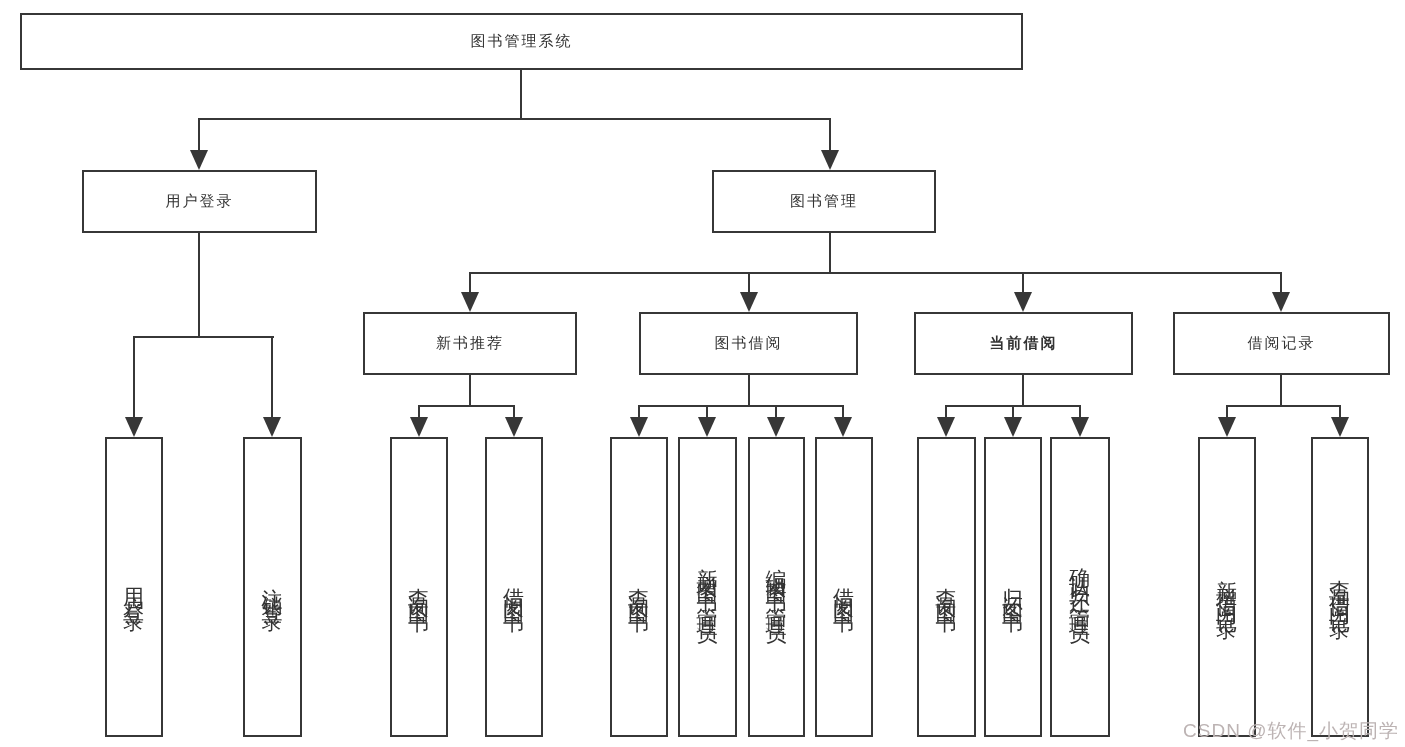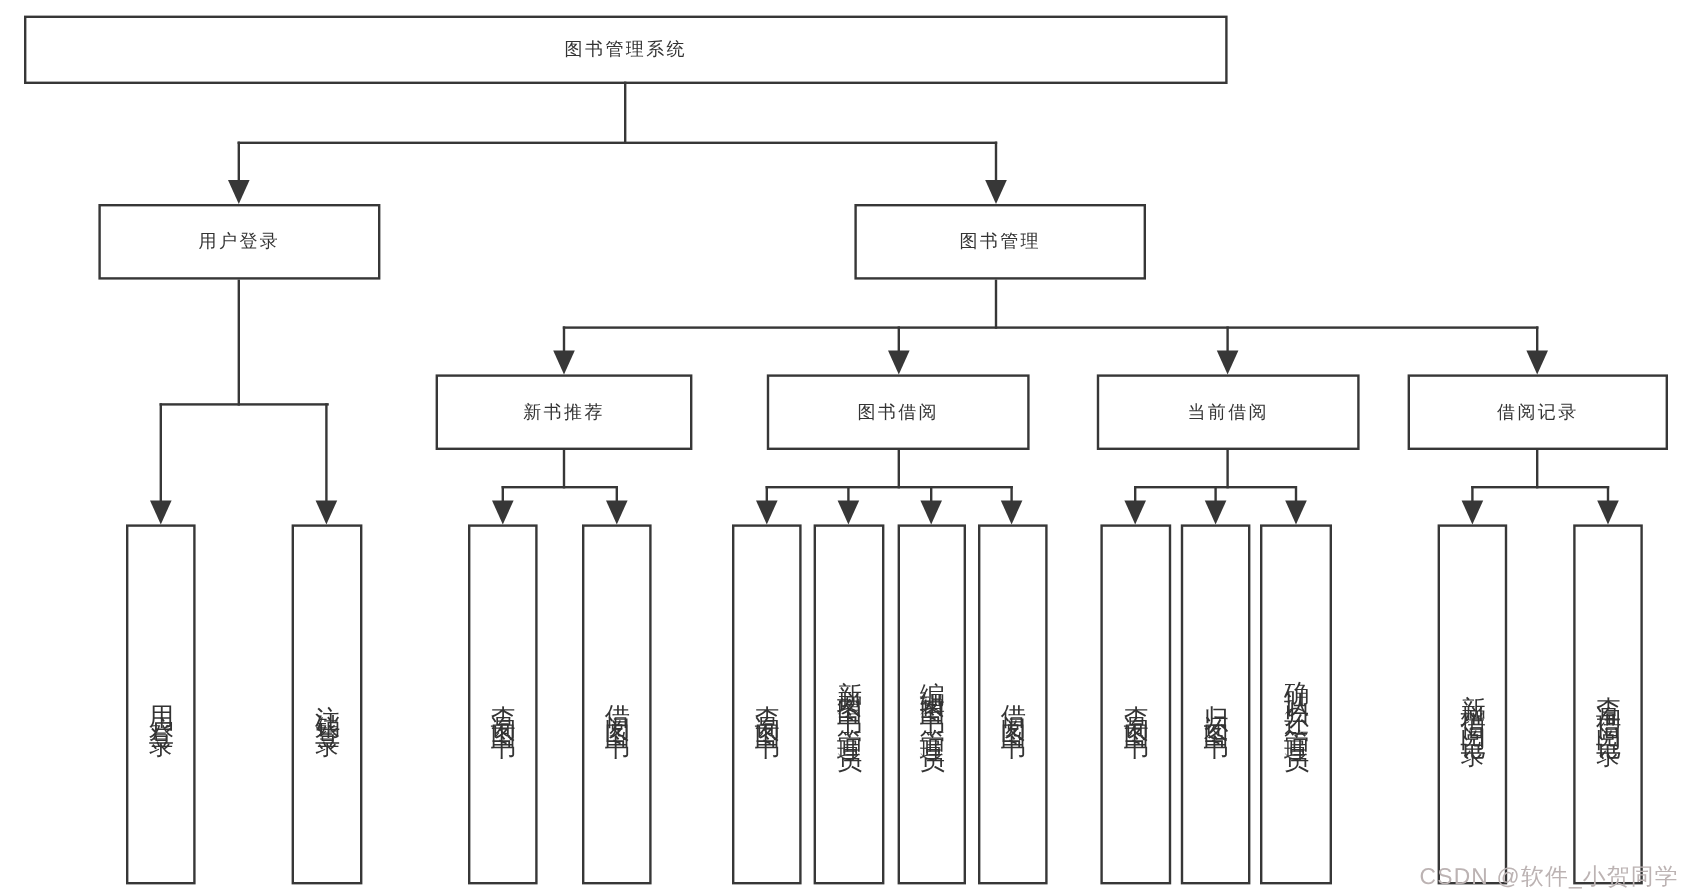--- a/index.html
+++ b/index.html
@@ -35,31 +35,31 @@
 
 <div id="canvas">
 
   <div class="box" style="left:20px;top:13px;width:1003px;height:57px;">
     <span class="hlabel">图书管理系统</span>
   </div>
 
   <div class="box" style="left:82px;top:170px;width:235px;height:63px;">
     <span class="hlabel">用户登录</span>
   </div>
-  <div class="box" style="left:712px;top:170px;width:243px;height:63px;">
+  <div class="box" style="left:712px;top:170px;width:224px;height:63px;">
     <span class="hlabel">图书管理</span>
   </div>
 
   <div class="box" style="left:639px;top:312px;width:219px;height:63px;">
     <span class="hlabel">图书借阅</span>
   </div>
   <div class="box" style="left:363px;top:312px;width:214px;height:63px;">
     <span class="hlabel">新书推荐</span>
   </div>
-  <div class="box" style="left:914px;top:312px;width:219px;height:63px;">
+  <div class="box" style="left:914px;top:312px;width:219px;height:63px;font-weight:bold;">
     <span class="hlabel">当前借阅</span>
   </div>
   <div class="box" style="left:1173px;top:312px;width:217px;height:63px;">
     <span class="hlabel">借阅记录</span>
   </div>
 
   <div class="box" style="left:105px;top:437px;width:58px;height:300px;">
     <span class="vlabel">用户登录</span>
   </div>
   <div class="box" style="left:243px;top:437px;width:59px;height:300px;">

